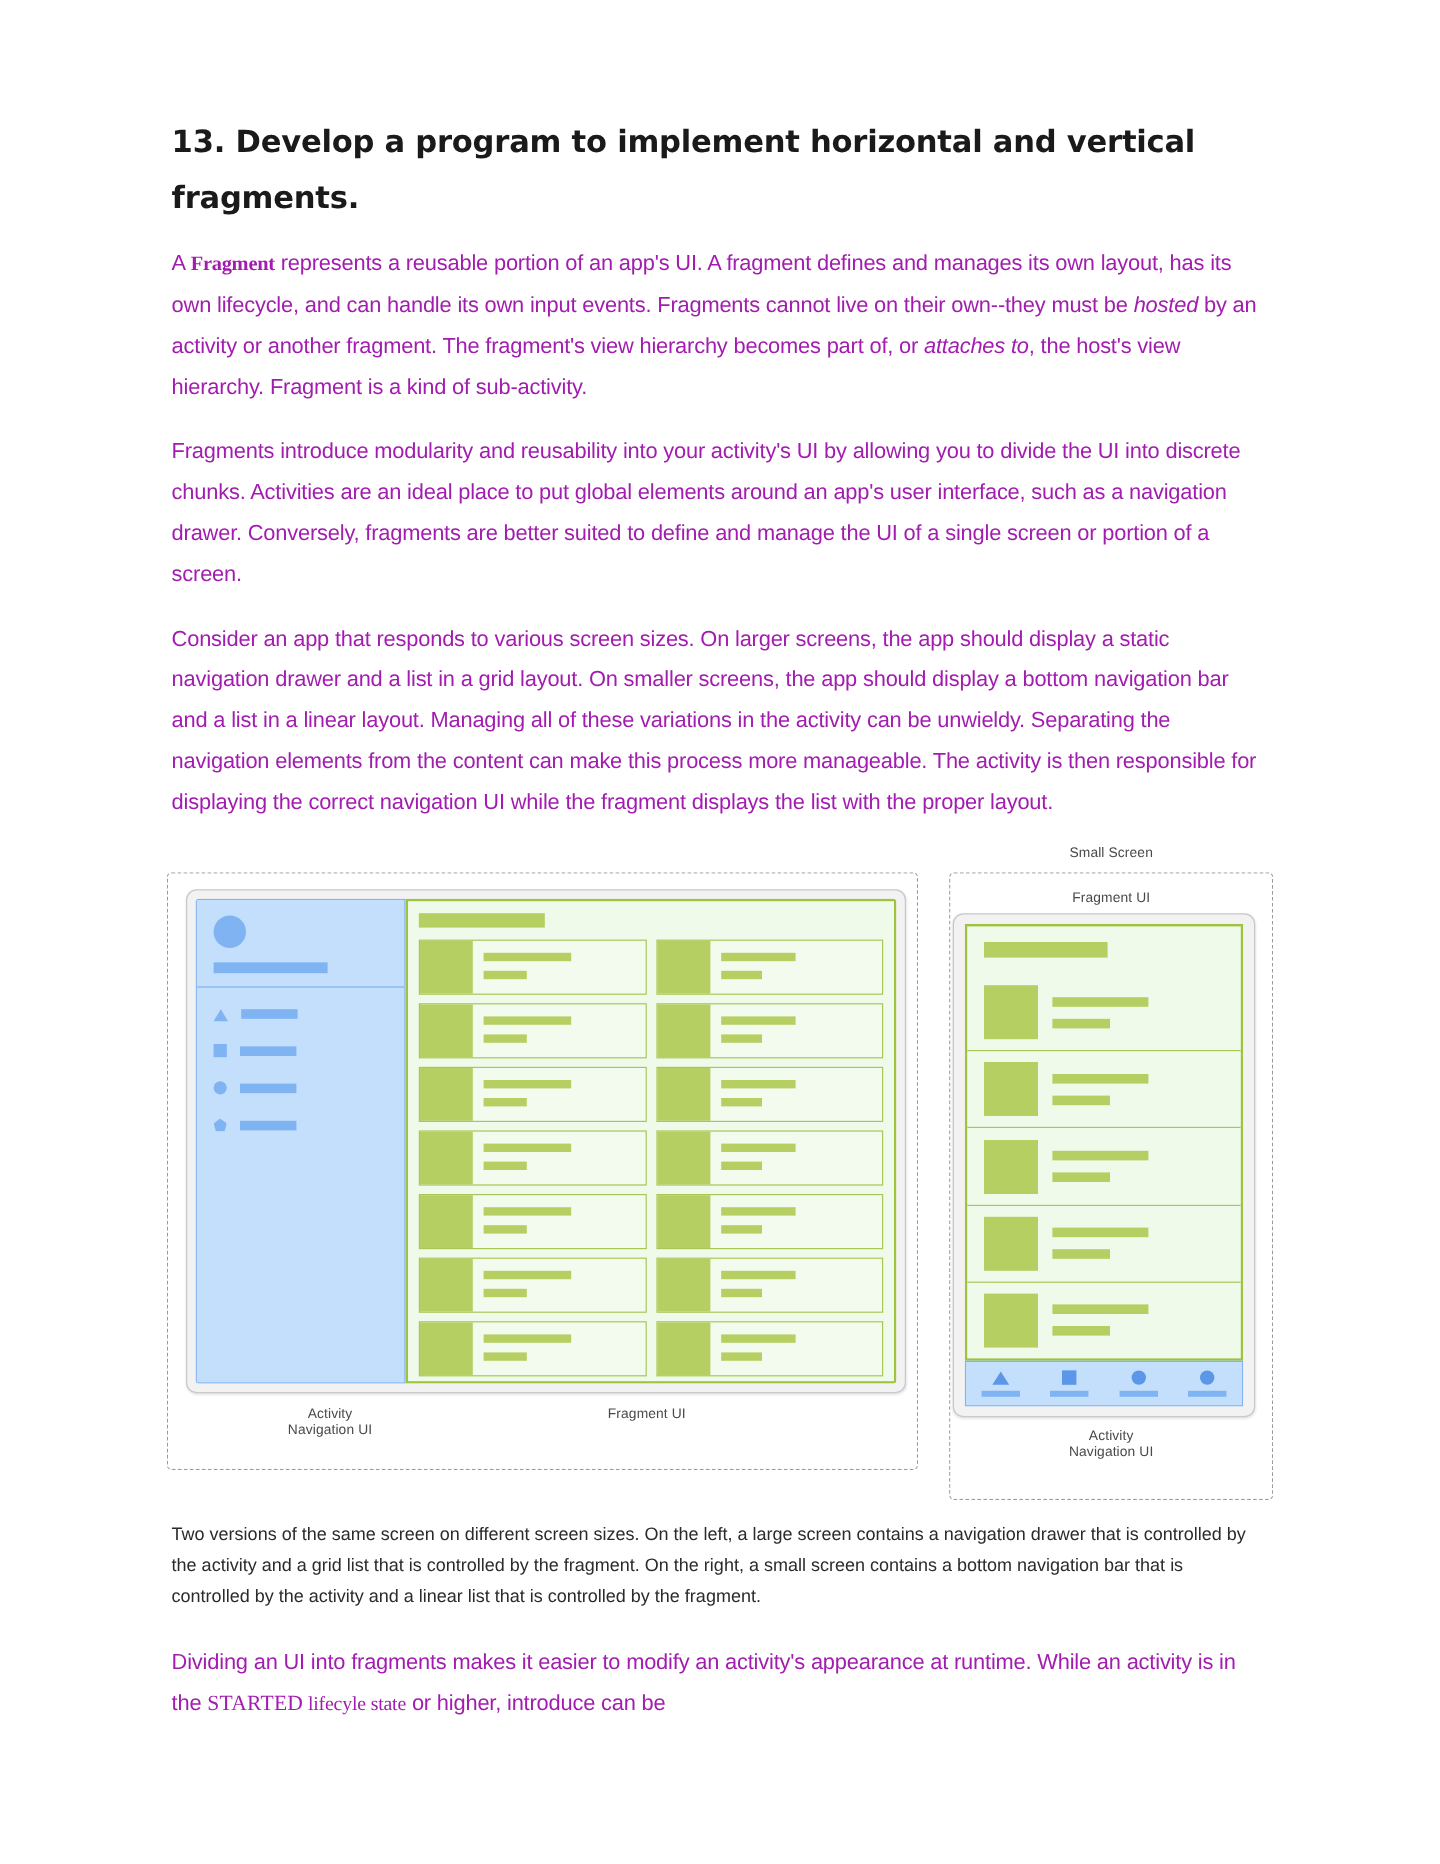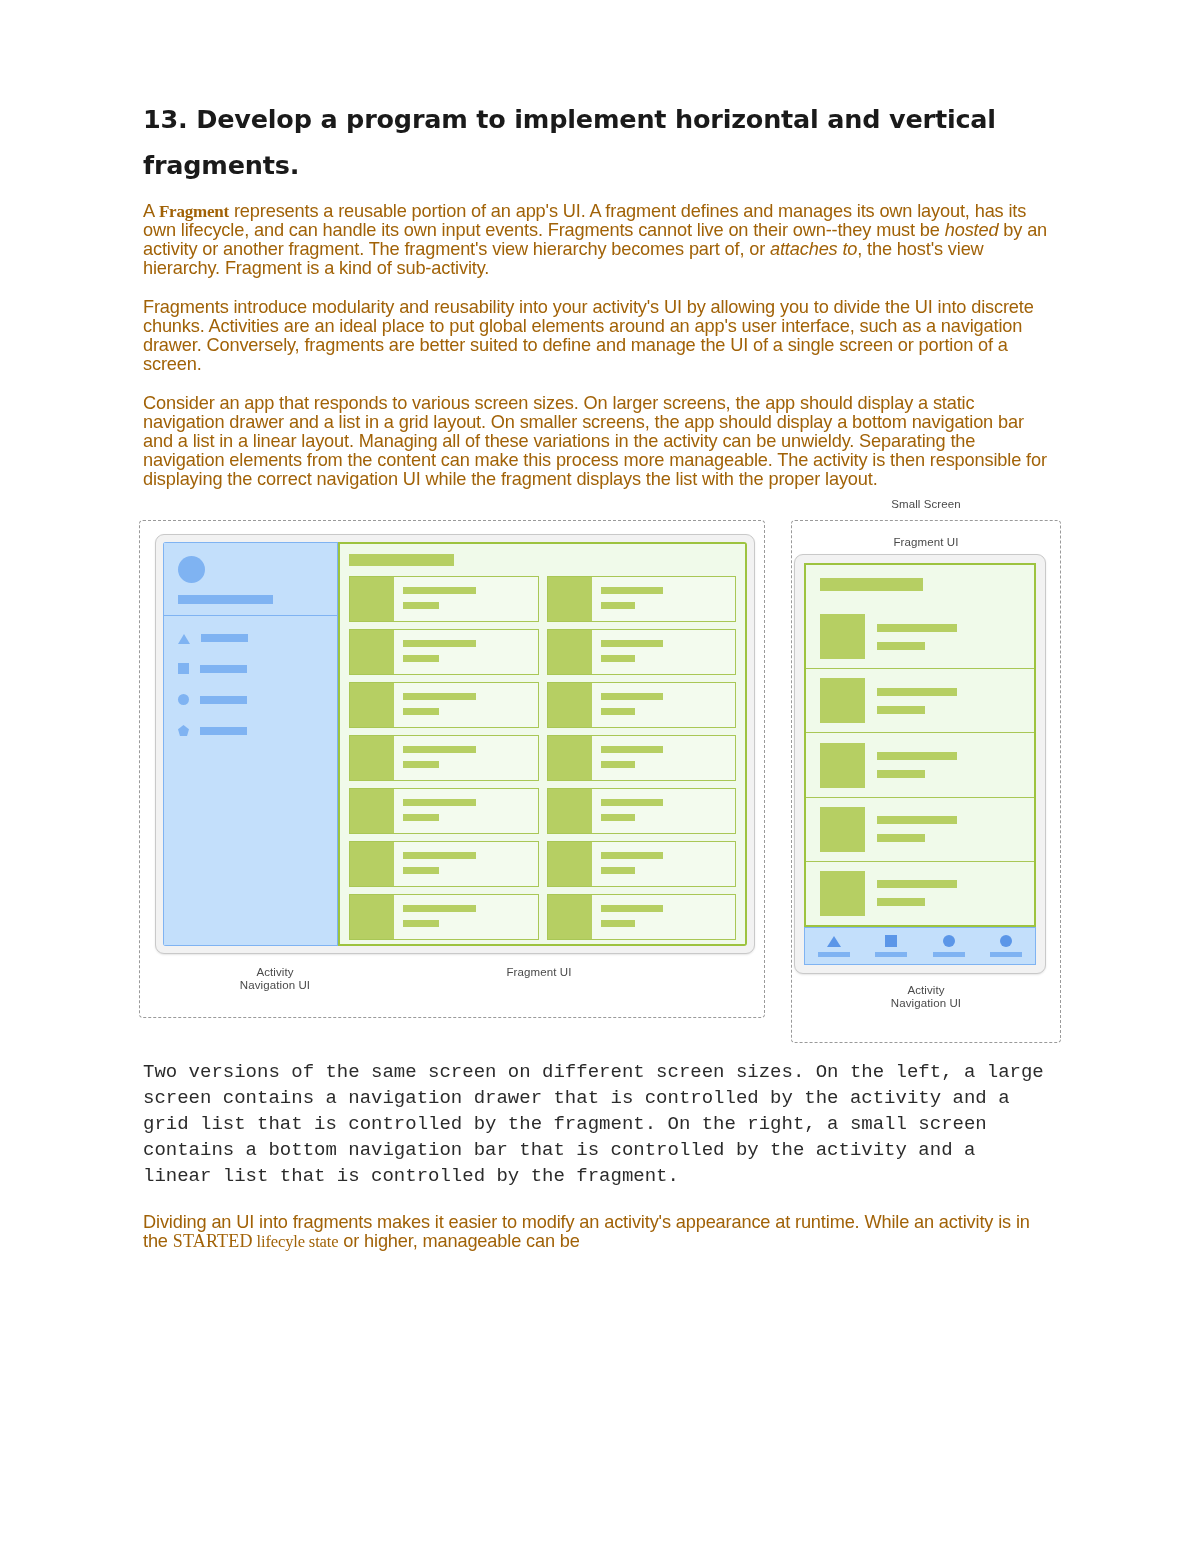--- a/index.html
+++ b/index.html
@@ -28,38 +28,38 @@
     font-size:25.5px;
     line-height:46px;
     letter-spacing:-0.2px;
     margin:0 0 14px 0;
     color:#1a1a1a;
   }
 
   p.body-para{
     font-family:"Liberation Sans", sans-serif;
     font-size:18.2px;
-    line-height:19px;
+    line-height:34px;
     margin:0 0 20px 0;
-    color:#a16207;
+    color:#a21caf;
     letter-spacing:-0.15px;
   }
-  p.body-para.tight{margin-bottom:9px;}
+  p.body-para.tight{margin-bottom:20px;}
 
   .fragment-term{
     font-family:"Liberation Serif", serif;
     font-weight:bold;
     font-size:17px;
     letter-spacing:-0.2px;
   }
   .ital{font-style:italic;}
 
   p.caption-para{
-    font-family:Liberation Mono, monospace;
-    font-size:19px;
+    font-family:Liberation Sans, sans-serif;
+    font-size:15px;
     line-height:26px;
     margin:0 0 24px 0;
     color:#2b2b2b;
   }
 
   .smallcaps{
     font-family:"Liberation Serif", serif;
     font-variant:small-caps;
     font-size:18px;
     letter-spacing:0.2px;
@@ -501,16 +501,16 @@
         </div>
       </div>
 
       <div class="fig-label lbl-activity-small">Activity
 Navigation UI</div>
 
     </div>
 
     <p class="caption-para">Two versions of the same screen on different screen sizes. On the left, a large screen contains a navigation drawer that is controlled by the activity and a grid list that is controlled by the fragment. On the right, a small screen contains a bottom navigation bar that is controlled by the activity and a linear list that is controlled by the fragment.</p>
 
-    <p class="body-para"><span>Dividing an UI into fragments makes it easier to modify an activity's appearance at runtime. While an activity is in the </span><span class="smallcaps">STARTED</span><span class="serif-small"> lifecyle state</span><span> or higher, manageable can be</span></p>
+    <p class="body-para"><span>Dividing an UI into fragments makes it easier to modify an activity's appearance at runtime. While an activity is in the </span><span class="smallcaps">STARTED</span><span class="serif-small"> lifecyle state</span><span> or higher, introduce can be</span></p>
 
   </div>
 </div>
 
 </body></html>

